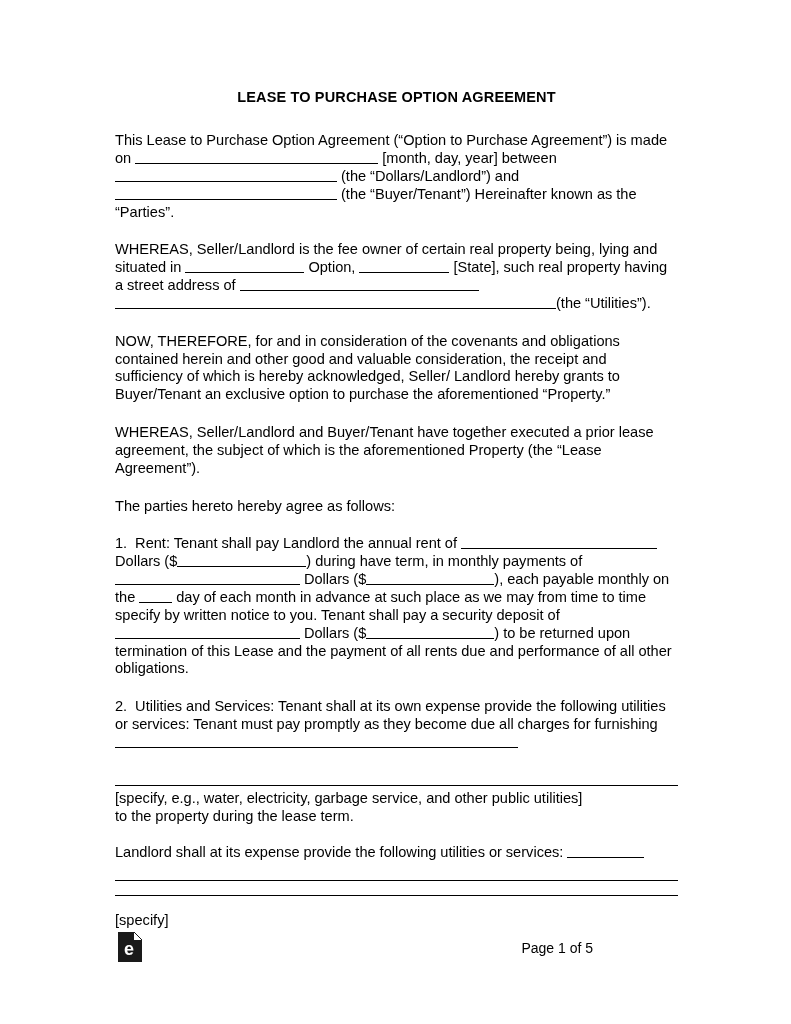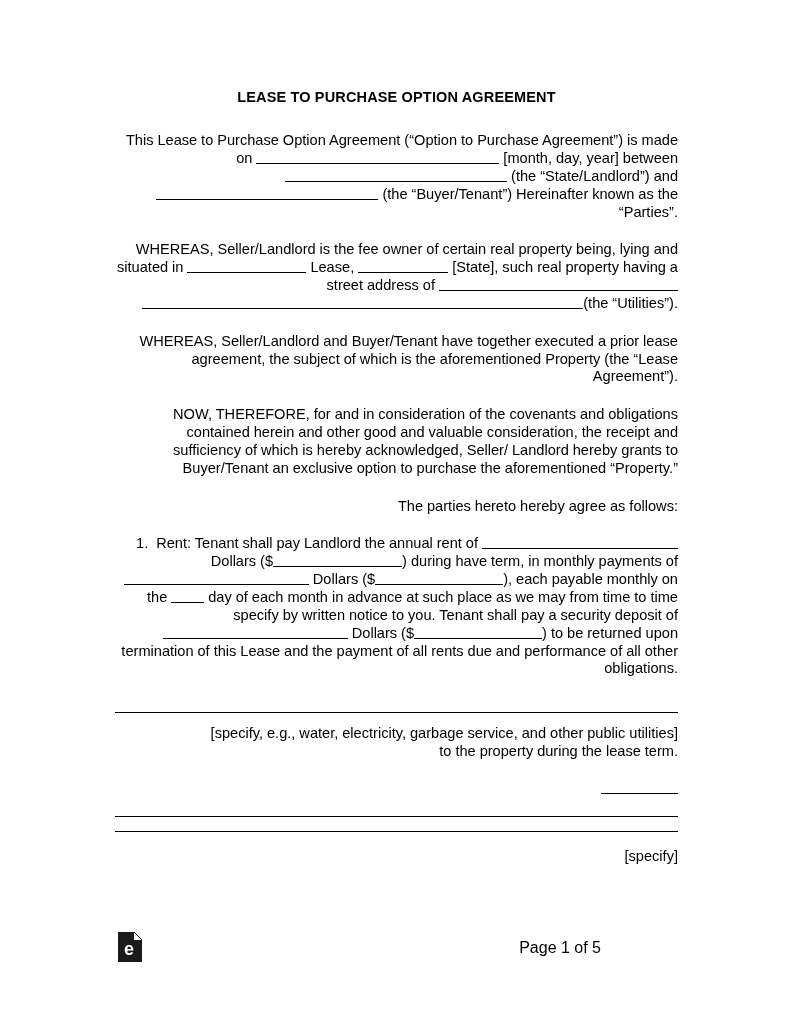--- a/index.html
+++ b/index.html
@@ -30,21 +30,21 @@
     font-weight: bold;
     font-size: 14.5px;
     letter-spacing: 0.15px;
     margin: 0 0 26px 0;
     line-height: 1.25;
   }
   .para {
     font-size: 14.6px;
     line-height: 17.85px;
     margin: 0 0 20px 0;
-    text-align: right;
+    text-align: left;
     word-spacing: -0.1px;
   }
   .para.tight {
     margin-bottom: 19px;
   }
   .para b {
     font-weight: normal;
   }
   
   .bl {
@@ -66,89 +66,95 @@
   
   .footer-logo {
     position: absolute;
     left: 118px;
     top: 932px;
     width: 24px;
     height: 30px;
   }
   .footer-page {
     position: absolute;
-    right: 120px;
+    right: 128px;
     top: 940px;
-    font-size: 16px;
+    font-size: 14px;
     line-height: 16px;
     text-align: right;
   }
 </style>
 </head>
 <body>
 
 <div class="page">
 
   <div class="content">
 
     <h1 class="doc-title">LEASE TO PURCHASE OPTION AGREEMENT</h1>
 
     <p class="para">
       <span>This Lease to Purchase Option Agreement (“Option to Purchase Agreement”) is made on</span>
       <span class="bl" style="width:243px"></span>
       <span>[month, day, year] between</span>
       <br>
       <span class="bl" style="width:222px"></span>
-      <span>(the “State/Landlord”) and</span>
+      <span>(the “Dollars/Landlord”) and</span>
       <br>
       <span class="bl" style="width:222px"></span>
       <span>(the “Buyer/Tenant”) Hereinafter known as the “Parties”.</span>
     </p>
 
     <p class="para">
       <span>WHEREAS, Seller/Landlord is the fee owner of certain real property being, lying and situated in</span>
       <span class="bl" style="width:119px"></span>
-      <span>Lease,</span>
+      <span>Option,</span>
       <span class="bl" style="width:90px"></span>
       <span>[State], such real property having a street address of</span>
       <span class="bl" style="width:239px"></span>
       <span class="bl" style="width:441px"></span><span>(the “Utilities”).</span>
     </p>
 
+    <p class="para">NOW, THEREFORE, for and in consideration of the covenants and obligations contained herein and other good and valuable consideration, the receipt and sufficiency of which is hereby acknowledged, Seller/ Landlord hereby grants to Buyer/Tenant an exclusive option to purchase the aforementioned “Property.”</p>
+
     <p class="para">WHEREAS, Seller/Landlord and Buyer/Tenant have together executed a prior lease agreement, the subject of which is the aforementioned Property (the “Lease Agreement”).</p>
-
-    <p class="para">NOW, THEREFORE, for and in consideration of the covenants and obligations contained herein and other good and valuable consideration, the receipt and sufficiency of which is hereby acknowledged, Seller/ Landlord hereby grants to Buyer/Tenant an exclusive option to purchase the aforementioned “Property.”</p>
 
     <p class="para">The parties hereto hereby agree as follows:</p>
 
     <p class="para">
       <span>1.</span>&nbsp;
       <b>Rent</b><span>:</span><span> Tenant shall pay Landlord the annual rent of</span>
       <span class="bl" style="width:196px"></span>
       <span>Dollars ($</span><span class="bl" style="width:129px"></span><span>) during have term, in monthly payments of</span>
       <br>
       <span class="bl" style="width:185px"></span>
       <span>Dollars ($</span><span class="bl" style="width:128px"></span><span>), each payable monthly on the</span>
       <span class="bl" style="width:33px"></span>
       <span>day of each month in advance at such place as we may from time to time specify by written notice to you. Tenant shall pay a security deposit of</span>
       <br>
       <span class="bl" style="width:185px"></span>
       <span>Dollars ($</span><span class="bl" style="width:128px"></span><span>) to be returned upon termination of this Lease and the payment of all rents due and performance of all other obligations.</span>
     </p>
 
+    <p class="para tight">
+      <span>2.</span>&nbsp;
+      <b>Utilities and Services:</b><span> Tenant shall at its own expense provide the following utilities or services: Tenant must pay promptly as they become due all charges for furnishing</span>
+      <span class="bl" style="width:403px"></span>
+    </p>
 
     <div class="rule short"></div>
 
-    <p class="para tight" style="margin-top:12px">
+    <p class="para tight" style="margin-top:4px">
       <span>[specify, e.g., water, electricity, garbage service, and other public utilities]</span>
       <br>
       <span>to the property during the lease term.</span>
     </p>
 
     <p class="para" style="margin-bottom:0">
+      <span>Landlord shall at its expense provide the following utilities or services:</span>
       <span class="bl" style="width:77px"></span>
     </p>
 
     <div class="rule"></div>
     <div class="rule short"></div>
 
     <p class="para" style="margin-top:16px">[specify]</p>
 
   </div>
 

